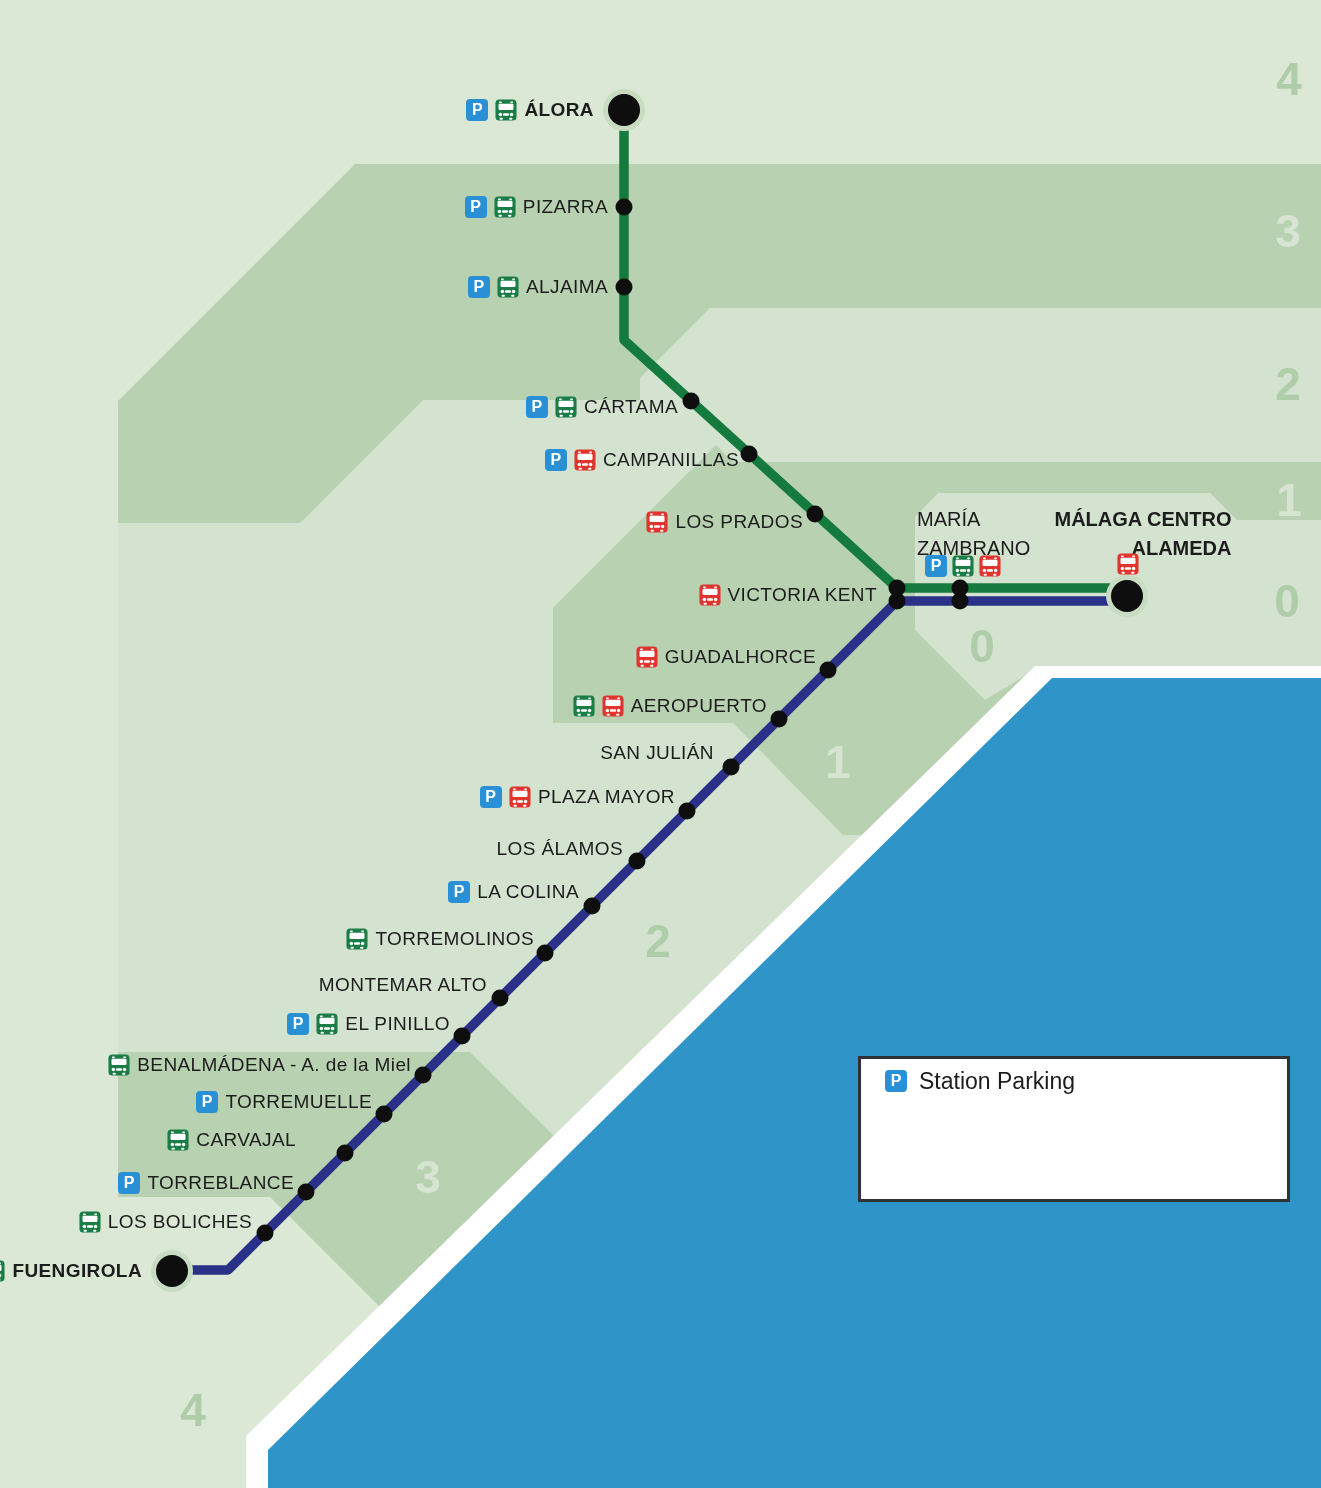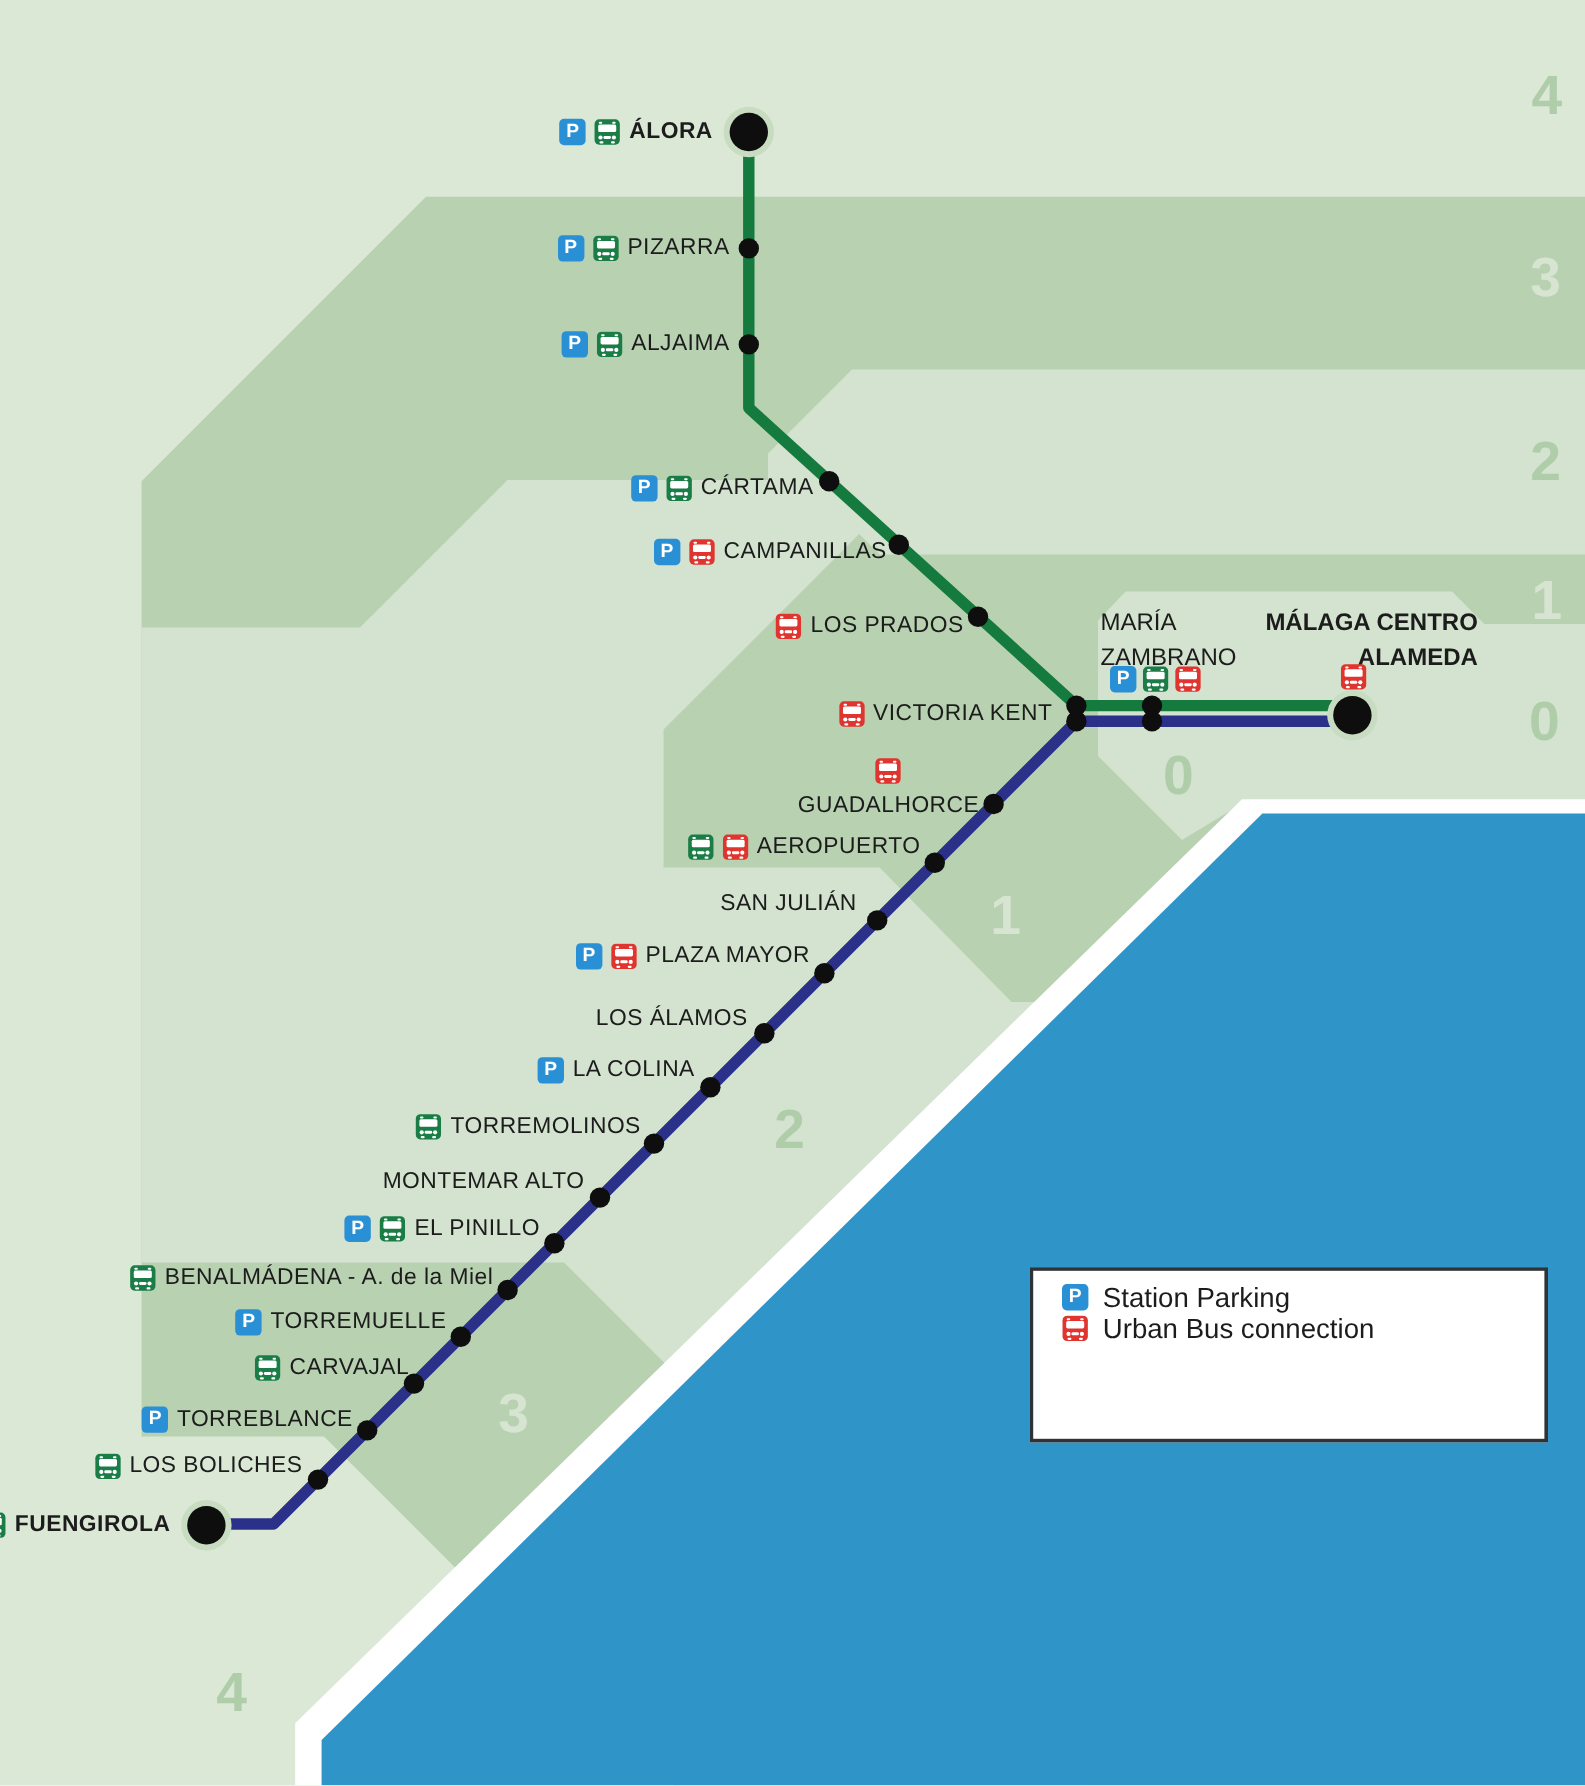--- a/index.html
+++ b/index.html
@@ -237,21 +237,21 @@
           <rect x="4.3" y="2.7" width="3.2" height="1.8" rx="0.9" fill="#fff"></rect>
           <rect x="16.5" y="2.7" width="3.2" height="1.8" rx="0.9" fill="#fff"></rect>
           <rect x="3.8" y="5.2" width="16.4" height="6.8" rx="1.4" fill="#fff"></rect>
           <rect x="8.6" y="15.6" width="6.8" height="2.7" rx="1.2" fill="#fff"></rect>
           <circle cx="5.9" cy="17" r="1.9" fill="#fff"></circle>
           <circle cx="18.1" cy="17" r="1.9" fill="#fff"></circle>
           <rect x="5" y="20.4" width="3.6" height="2.1" rx="1" fill="#fff"></rect>
           <rect x="15.4" y="20.4" width="3.6" height="2.1" rx="1" fill="#fff"></rect>
         </svg>
       </div>
-      <div class="st" style="right: 505px; top: 657px; flex-direction: column;">
+      <div class="st" style="right: 505px; top: 657px;">
         <svg class="icon-bus" viewBox="0 0 24 24">
           <rect x="0.5" y="0.5" width="23" height="23" rx="4.2" fill="#e0342e"></rect>
           <rect x="4.3" y="2.7" width="3.2" height="1.8" rx="0.9" fill="#fff"></rect>
           <rect x="16.5" y="2.7" width="3.2" height="1.8" rx="0.9" fill="#fff"></rect>
           <rect x="3.8" y="5.2" width="16.4" height="6.8" rx="1.4" fill="#fff"></rect>
           <rect x="8.6" y="15.6" width="6.8" height="2.7" rx="1.2" fill="#fff"></rect>
           <circle cx="5.9" cy="17" r="1.9" fill="#fff"></circle>
           <circle cx="18.1" cy="17" r="1.9" fill="#fff"></circle>
           <rect x="5" y="20.4" width="3.6" height="2.1" rx="1" fill="#fff"></rect>
           <rect x="15.4" y="20.4" width="3.6" height="2.1" rx="1" fill="#fff"></rect>
@@ -351,21 +351,21 @@
           <circle cx="18.1" cy="17" r="1.9" fill="#fff"></circle>
           <rect x="5" y="20.4" width="3.6" height="2.1" rx="1" fill="#fff"></rect>
           <rect x="15.4" y="20.4" width="3.6" height="2.1" rx="1" fill="#fff"></rect>
         </svg>
         <span>BENALMÁDENA - A. de la Miel</span>
       </div>
       <div class="st" style="right: 949px; top: 1102px;">
         <span class="icon-p">P</span>
         <span>TORREMUELLE</span>
       </div>
-      <div class="st" style="right: 980px; top: 1140px;">
+      <div class="st" style="right: 1025px; top: 1140px;">
         <svg class="icon-bus" viewBox="0 0 24 24">
           <rect x="0.5" y="0.5" width="23" height="23" rx="4.2" fill="#1a7d46"></rect>
           <rect x="4.3" y="2.7" width="3.2" height="1.8" rx="0.9" fill="#fff"></rect>
           <rect x="16.5" y="2.7" width="3.2" height="1.8" rx="0.9" fill="#fff"></rect>
           <rect x="3.8" y="5.2" width="16.4" height="6.8" rx="1.4" fill="#fff"></rect>
           <rect x="8.6" y="15.6" width="6.8" height="2.7" rx="1.2" fill="#fff"></rect>
           <circle cx="5.9" cy="17" r="1.9" fill="#fff"></circle>
           <circle cx="18.1" cy="17" r="1.9" fill="#fff"></circle>
           <rect x="5" y="20.4" width="3.6" height="2.1" rx="1" fill="#fff"></rect>
           <rect x="15.4" y="20.4" width="3.6" height="2.1" rx="1" fill="#fff"></rect>
@@ -407,32 +407,16 @@
     </div>
 
   <div id="legend">
     <div id="legend-rows">
         <div class="lrow">
           <span class="ic">
             <span class="icon-p">P</span>
           </span>
           <span class="lt">Station Parking</span>
         </div>
-        <div class="lrow">
-          <span class="ic">
-            <svg class="icon-bus" viewBox="0 0 24 24">
-              <rect x="0.5" y="0.5" width="23" height="23" rx="4.2" fill="#e0342e"></rect>
-              <rect x="4.3" y="2.7" width="3.2" height="1.8" rx="0.9" fill="#fff"></rect>
-              <rect x="16.5" y="2.7" width="3.2" height="1.8" rx="0.9" fill="#fff"></rect>
-              <rect x="3.8" y="5.2" width="16.4" height="6.8" rx="1.4" fill="#fff"></rect>
-              <rect x="8.6" y="15.6" width="6.8" height="2.7" rx="1.2" fill="#fff"></rect>
-              <circle cx="5.9" cy="17" r="1.9" fill="#fff"></circle>
-              <circle cx="18.1" cy="17" r="1.9" fill="#fff"></circle>
-              <rect x="5" y="20.4" width="3.6" height="2.1" rx="1" fill="#fff"></rect>
-              <rect x="15.4" y="20.4" width="3.6" height="2.1" rx="1" fill="#fff"></rect>
-            </svg>
-          </span>
-          <span class="lt">Urban Bus connection</span>
-        </div>
       </div>
   </div>
 
 </div>
 
 </body></html>

